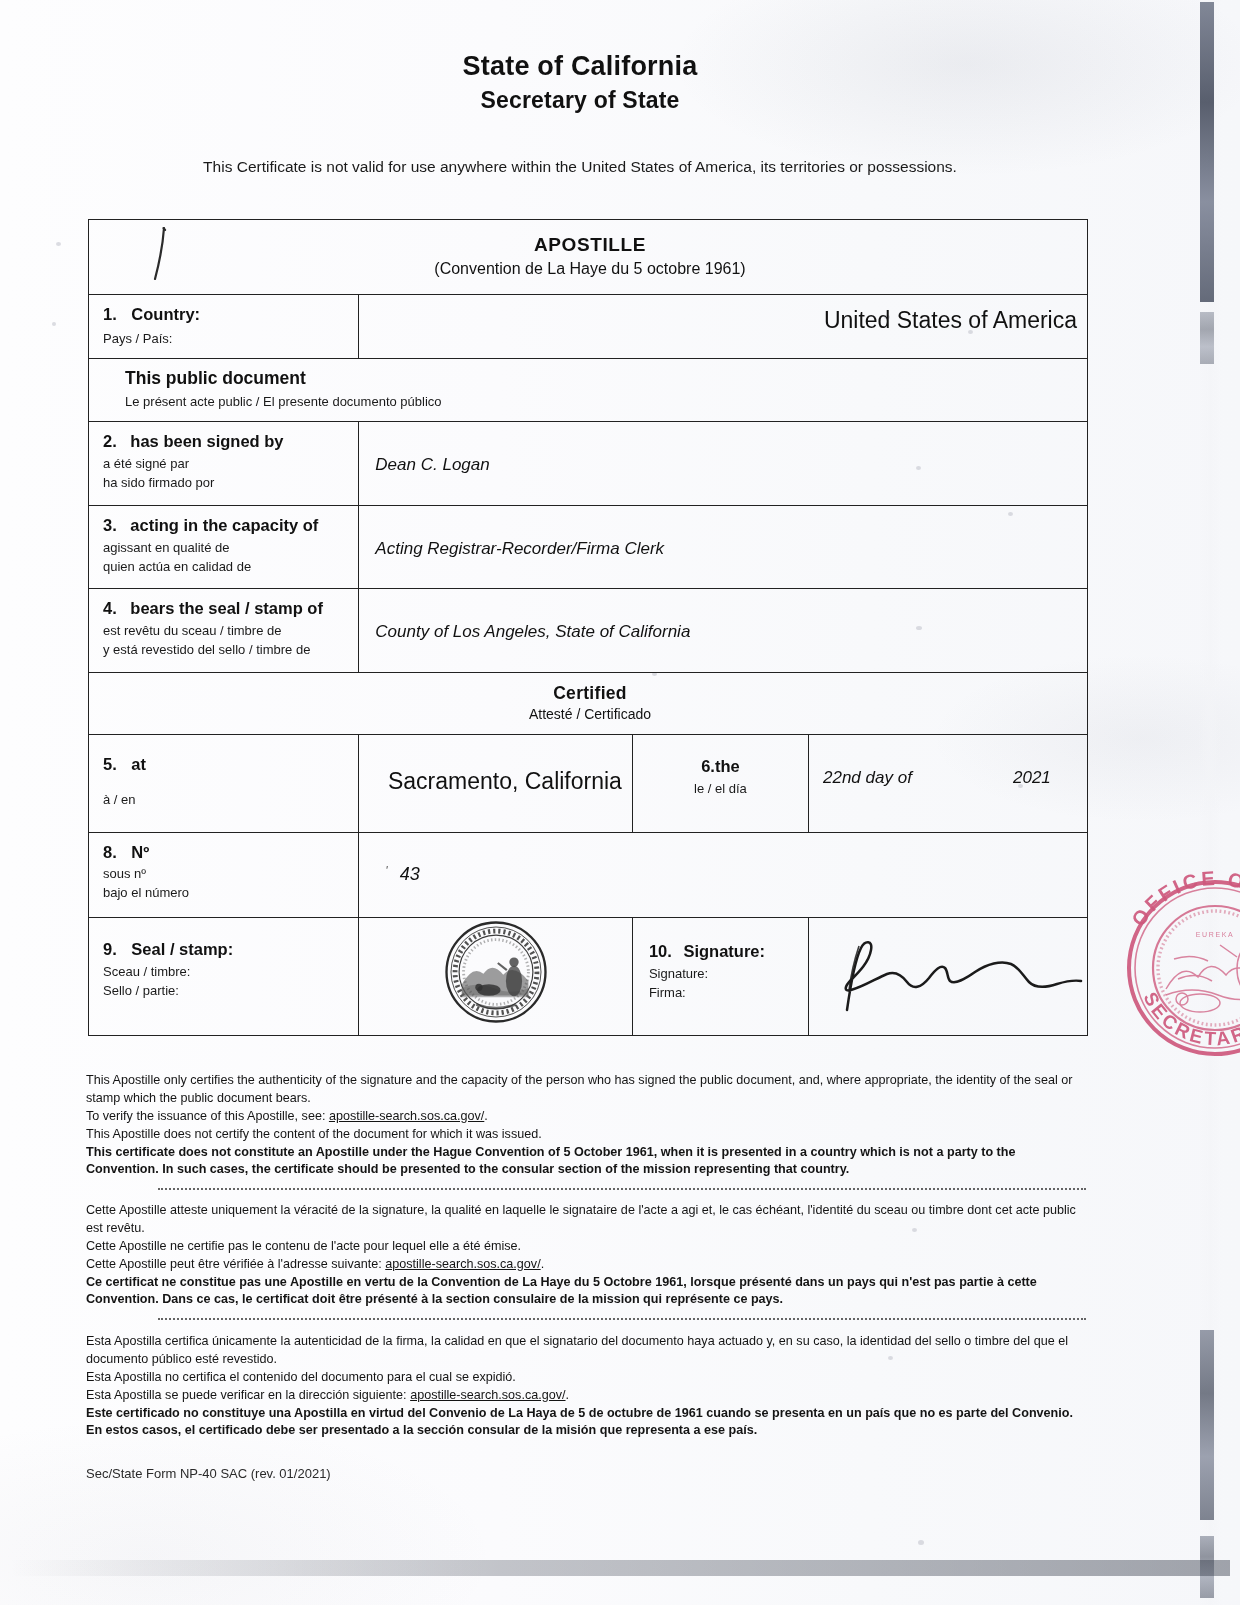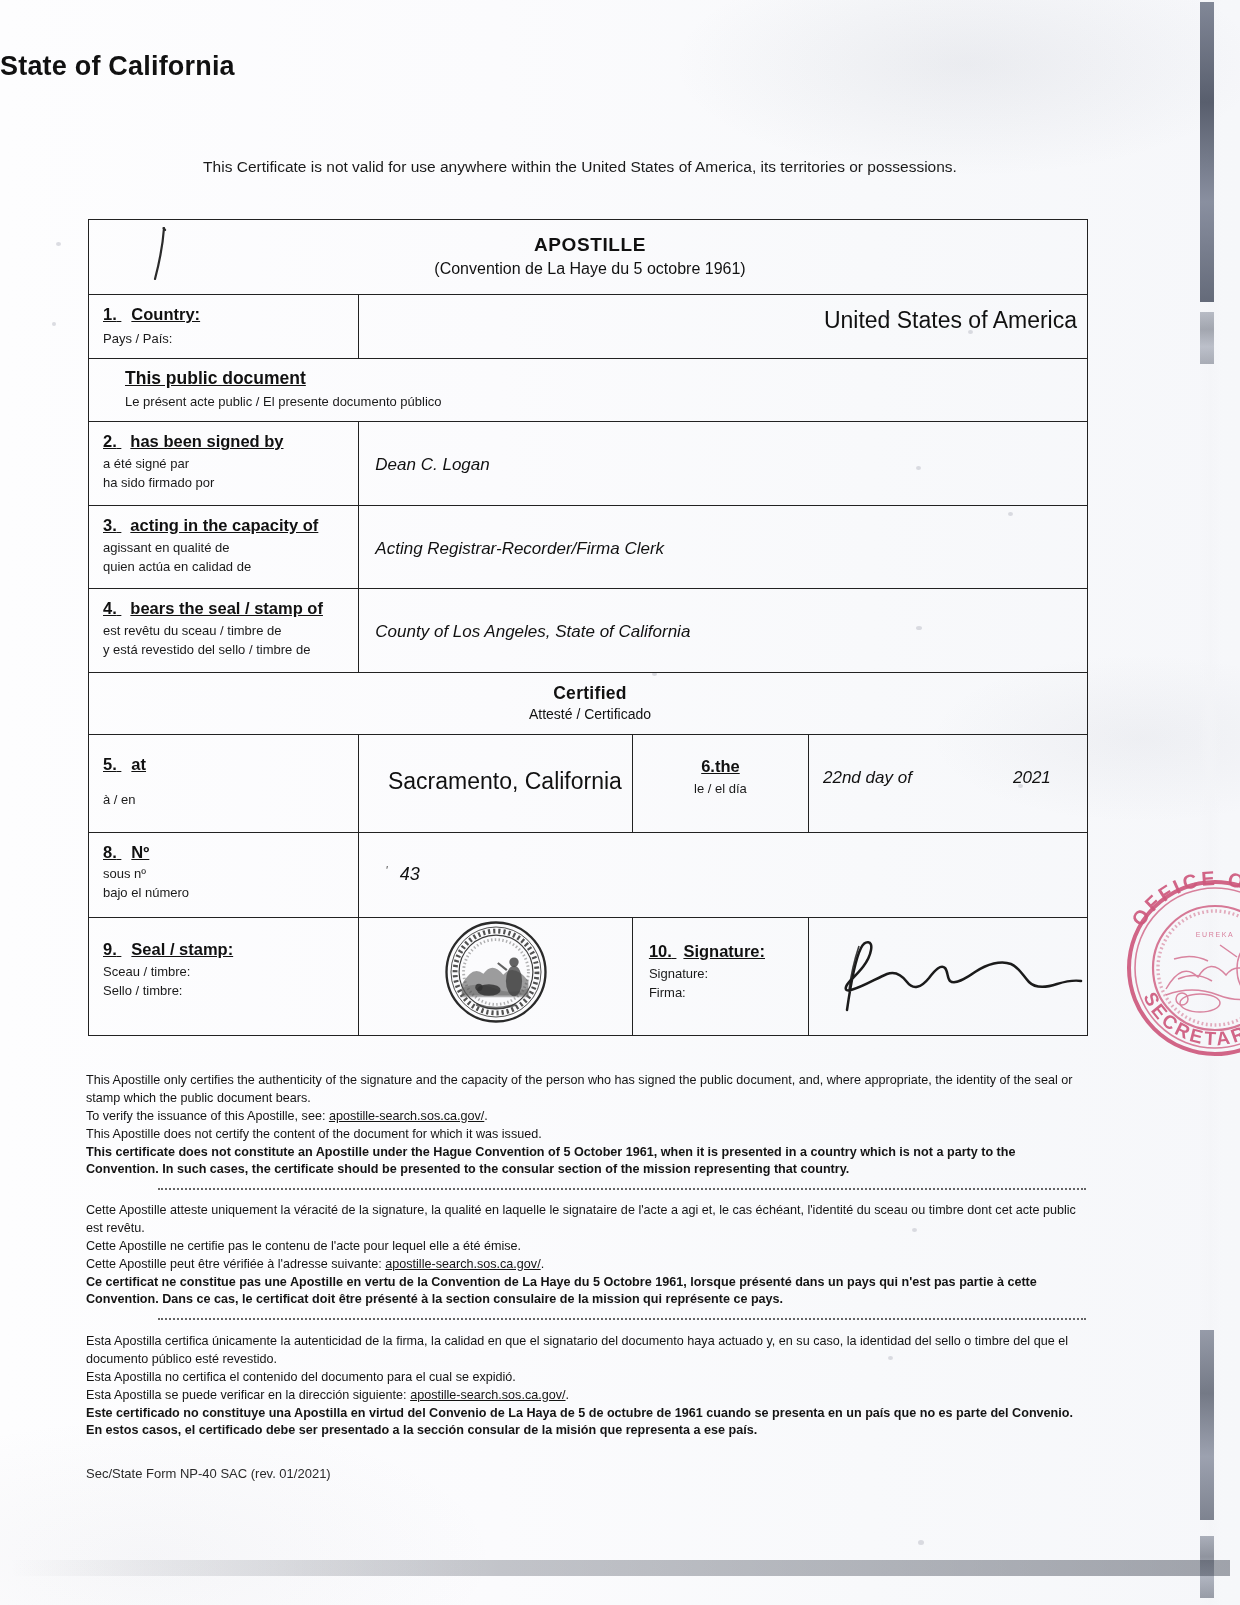--- a/index.html
+++ b/index.html
@@ -42,21 +42,21 @@
   .edge-strip.a { top:2px;   height:300px; }
   .edge-strip.b { top:312px; height:52px;  opacity:.45; }
   .edge-strip.c { top:1330px;height:190px; opacity:.7; }
   .edge-strip.d { top:1536px;height:62px;  opacity:.55; }
   .edge-strip.e { top:1560px; right:10px; width:1220px; height:16px;
                   background:linear-gradient(90deg,rgba(60,66,80,0) 0%,rgba(60,66,80,.35) 40%,rgba(60,66,80,.55) 100%); }
 
   
   .doc-head {
     position:absolute; top:50px; left:0; width:1160px;
-    text-align:left;
+    text-align:center;
   }
   .doc-head .t1 {
     font-size:27px; font-weight:bold; letter-spacing:.2px; line-height:1.25;
   }
   .doc-head .t2 {
     font-size:23px; font-weight:bold; letter-spacing:.2px; line-height:1.3; margin-top:2px;
   }
   .notice {
     position:absolute; top:158px; left:0; width:1160px;
     text-align:center; font-size:15.5px; color:#1a1a1a;
@@ -72,21 +72,21 @@
     background:transparent;
   }
   .apostille td {
     border:1.3px solid #222;
     padding:0;
     vertical-align:top;
     position:relative;
   }
   .pad { padding:8px 10px 9px 14px; }
 
-  .en   { font-size:16.5px; font-weight:bold; line-height:1.2;text-decoration:underline; }
+  .en   { font-size:16.5px; font-weight:bold; line-height:1.2; }
   .sub  { font-size:13px; font-weight:normal; line-height:1.45; color:#1a1a1a; }
   .num  { font-weight:bold; }
   .val  { font-size:17px; font-style:italic; font-family:"Liberation Sans", sans-serif; color:#111; }
   .valn { font-size:23px; color:#111;text-align:right; }
 
   .ctr  { text-align:center; }
   .cap  { font-size:17.5px; font-weight:bold; letter-spacing:.3px; }
   .capsub { font-size:14px; font-weight:normal; margin-top:2px; }
 
   .rowlabel-cell { width:196px; }
@@ -151,20 +151,21 @@
   <div class="specks" style="left:1008px;top:512px; width:5px;  height:4px;"></div>
   <div class="specks" style="left:916px; top:626px; width:6px;  height:4px;"></div>
   <div class="specks" style="left:652px; top:672px; width:5px;  height:4px;"></div>
   <div class="specks" style="left:1018px;top:784px; width:5px;  height:4px;"></div>
   <div class="specks" style="left:912px; top:1228px;width:5px;  height:4px;"></div>
   <div class="specks" style="left:888px; top:1356px;width:5px;  height:4px;"></div>
   <div class="specks" style="left:918px; top:1540px;width:6px;  height:5px;"></div>
 
   <div class="doc-head">
     <div class="t1">State of California</div>
+    <div class="t2">Secretary of State</div>
   </div>
   <div class="notice">This Certificate is not valid for use anywhere within the United States of America, its territories or possessions.</div>
 
   <table class="apostille">
 
     <tbody>
         <tr>
       <td colspan="4">
         <div class="pad ctr" style="padding-top:14px; padding-bottom:16px;">
           <svg class="pen-mark" viewBox="0 0 18 56">
@@ -291,21 +292,21 @@
         </div>
       </td>
     </tr>
 
     <tr>
       <td class="rowlabel-cell" style="height:118px;">
         <div class="pad" style="padding-top:22px;">
           <div class="en"><span class="num">9.</span>
             <span style="display:inline-block;width:10px"></span><span>Seal / stamp:</span></div>
           <div class="sub" style="margin-top:3px;">Sceau / timbre:</div>
-          <div class="sub">Sello / timbre:</div>
+          <div class="sub">Sello / partie:</div>
         </div>
       </td>
 
       <td style="width:300px;">
         <div class="seal-wrap">
           <svg width="108" height="108" viewBox="0 0 120 120">
             <circle cx="60" cy="60" r="55" fill="none" stroke="#2a2a2a" stroke-width="2.6"></circle>
             <circle cx="60" cy="60" r="50" fill="none" stroke="#3a3a3a" stroke-width="1"></circle>
             <circle cx="60" cy="60" r="41" fill="none" stroke="#3a3a3a" stroke-width="1.3"></circle>
 

